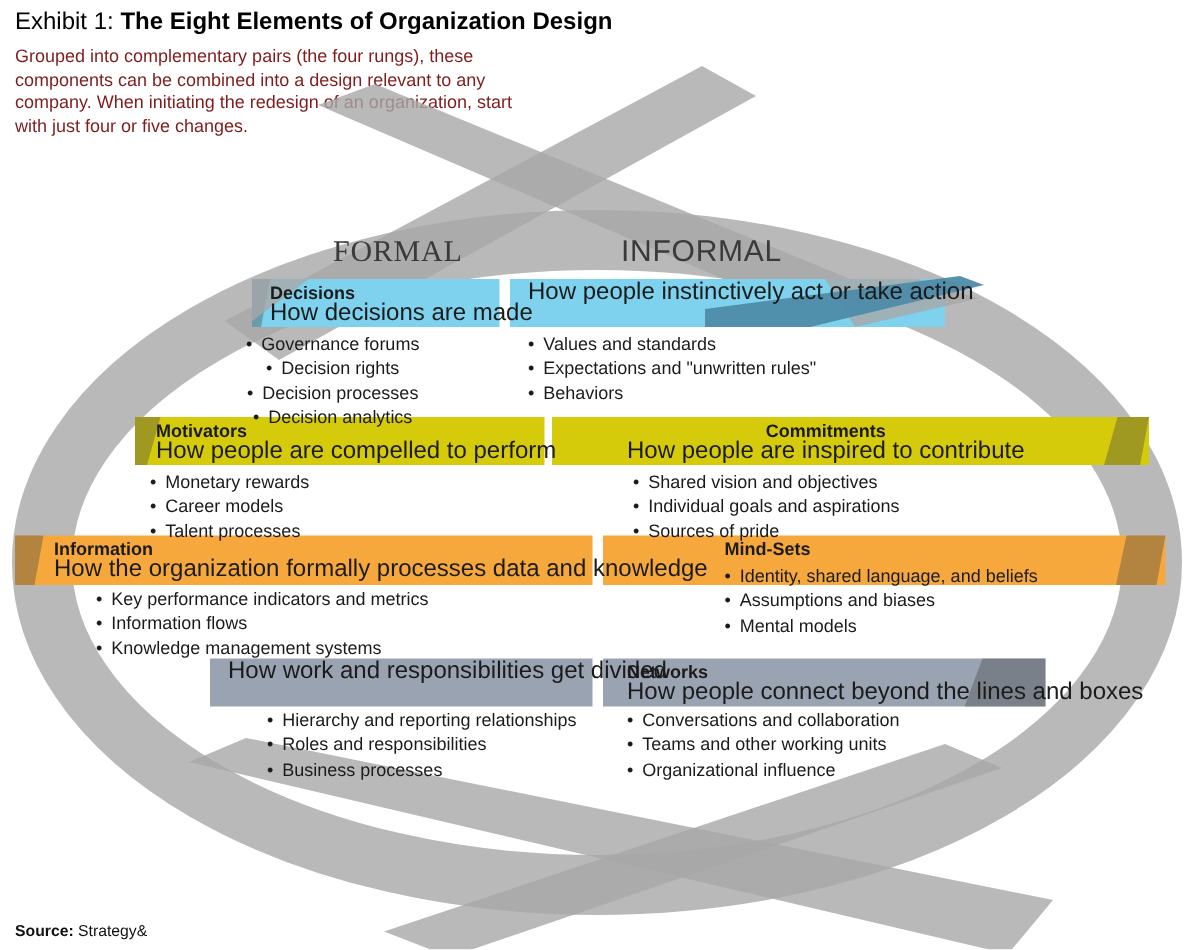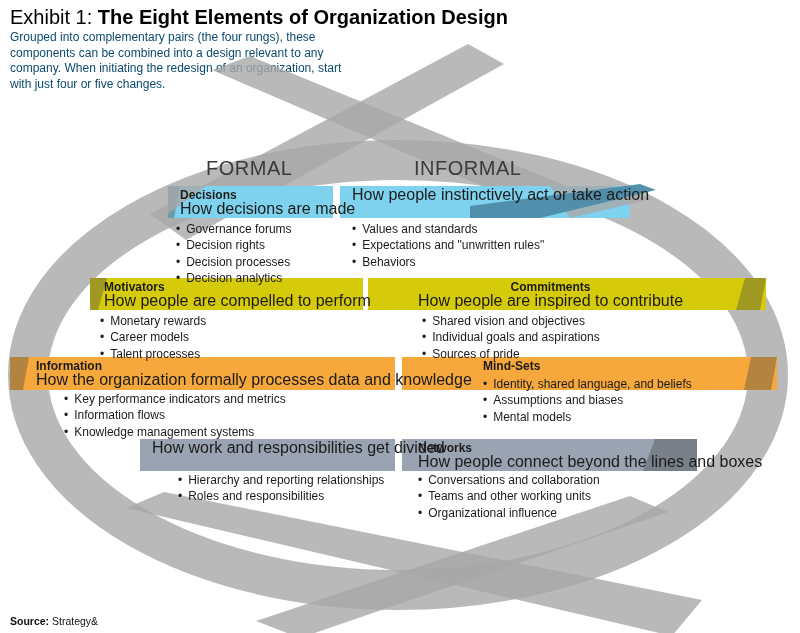--- a/index.html
+++ b/index.html
@@ -1,22 +1,22 @@
 <!DOCTYPE html>
 <html><head>
 <meta charset="utf-8">
 <style>
   html,body{margin:0;padding:0;}
   body{width:800px;height:633px;position:relative;overflow:hidden;background:#ffffff;
        font-family:"Liberation Sans", sans-serif;color:#1b1b1b;}
   .abs{position:absolute;}
   
-  #exhibit-title{left:10px;top:6px;font-size:20px;color:#000;}
+  #exhibit-title{left:10px;top:6px;font-size:16px;color:#000;}
   #exhibit-title .bold{font-weight:bold;}
-  #intro{left:10px;top:30px;width:334px;font-size:12px;line-height:15.5px;color:#0c4a6e;}
+  #intro{left:10px;top:30px;width:334px;font-size:12px;line-height:15.5px;color:#7f1d1d;}
   
   .col-header{font-size:20px;color:#3a3a3a;letter-spacing:0.5px;z-index:5;}
   
   .bar-text{z-index:5;}
   .bar-title{font-weight:bold;font-size:12px;line-height:14px;}
   .bar-sub{font-size:16px;line-height:14px;}
   
   ul.bullets{margin:0;padding:0;list-style:none;font-size:12px;line-height:16.4px;color:#1b1b1b;z-index:5;}
   ul.bullets li::before{content:"\2022";margin-right:6px;}
   
@@ -55,31 +55,31 @@
   <polygon points="655,439 697,439 697,471 643,471" fill="#474747" fill-opacity="0.38"></polygon>
 
   <polygon points="550,186 612,186 652,199 570,218" opacity="0.8" fill="#a8a8a8"></polygon>
   <polygon points="470,206 640,184 656,190 540,218 470,218" fill-opacity="0.95" fill="#4e8ca9"></polygon>
 </svg>
 
 <div class="abs" id="exhibit-title"><span>Exhibit 1: </span><span class="bold">The Eight Elements of Organization Design</span></div>
 
 <div class="abs" id="intro">Grouped into complementary pairs (the four rungs), these components can be combined into a design relevant to any company. When initiating the redesign of an organization, start with just four or five changes.</div>
 
-<div class="abs col-header" style="left:206px;top:157px;">FORMAL</div>
+<div class="abs col-header" style="left:222px;top:157px;font-family:Liberation Serif, serif;">FORMAL</div>
 <div class="abs col-header" style="left:414px;top:157px;">INFORMAL</div>
 
 <div class="abs bar-text" style="left:180px;top:188px;">
   <div class="bar-title">Decisions</div>
   <div class="bar-sub">How decisions are made</div>
 </div>
 <div class="abs bar-text" style="left:352px;top:188px;">
   <div class="bar-sub">How people instinctively act or take action</div>
 </div>
-<ul class="abs bullets" style="left:176px;top:221px;">
+<ul class="abs bullets" style="left:164px;top:221px;text-align:center;">
   <li>Governance forums</li>
   <li>Decision rights</li>
   <li>Decision processes</li>
   <li>Decision analytics</li>
 </ul>
 <ul class="abs bullets" style="left:352px;top:221px;">
   <li>Values and standards</li>
   <li>Expectations and "unwritten rules"</li>
   <li>Behaviors</li>
 </ul>
@@ -124,20 +124,21 @@
 <div class="abs bar-text" style="left:152px;top:441px;">
   <div class="bar-sub">How work and responsibilities get divided</div>
 </div>
 <div class="abs bar-text" style="left:418px;top:441px;">
   <div class="bar-title">Networks</div>
   <div class="bar-sub">How people connect beyond the lines and boxes</div>
 </div>
 <ul class="abs bullets" style="left:178px;top:472px;">
   <li>Hierarchy and reporting relationships</li>
   <li>Roles and responsibilities</li>
+  <li>Business processes</li>
 </ul>
 <ul class="abs bullets" style="left:418px;top:472px;">
   <li>Conversations and collaboration</li>
   <li>Teams and other working units</li>
   <li>Organizational influence</li>
 </ul>
 
 <div class="abs" id="source"><span class="bold">Source:</span><span> Strategy&amp;</span></div>
 
 </body></html>

